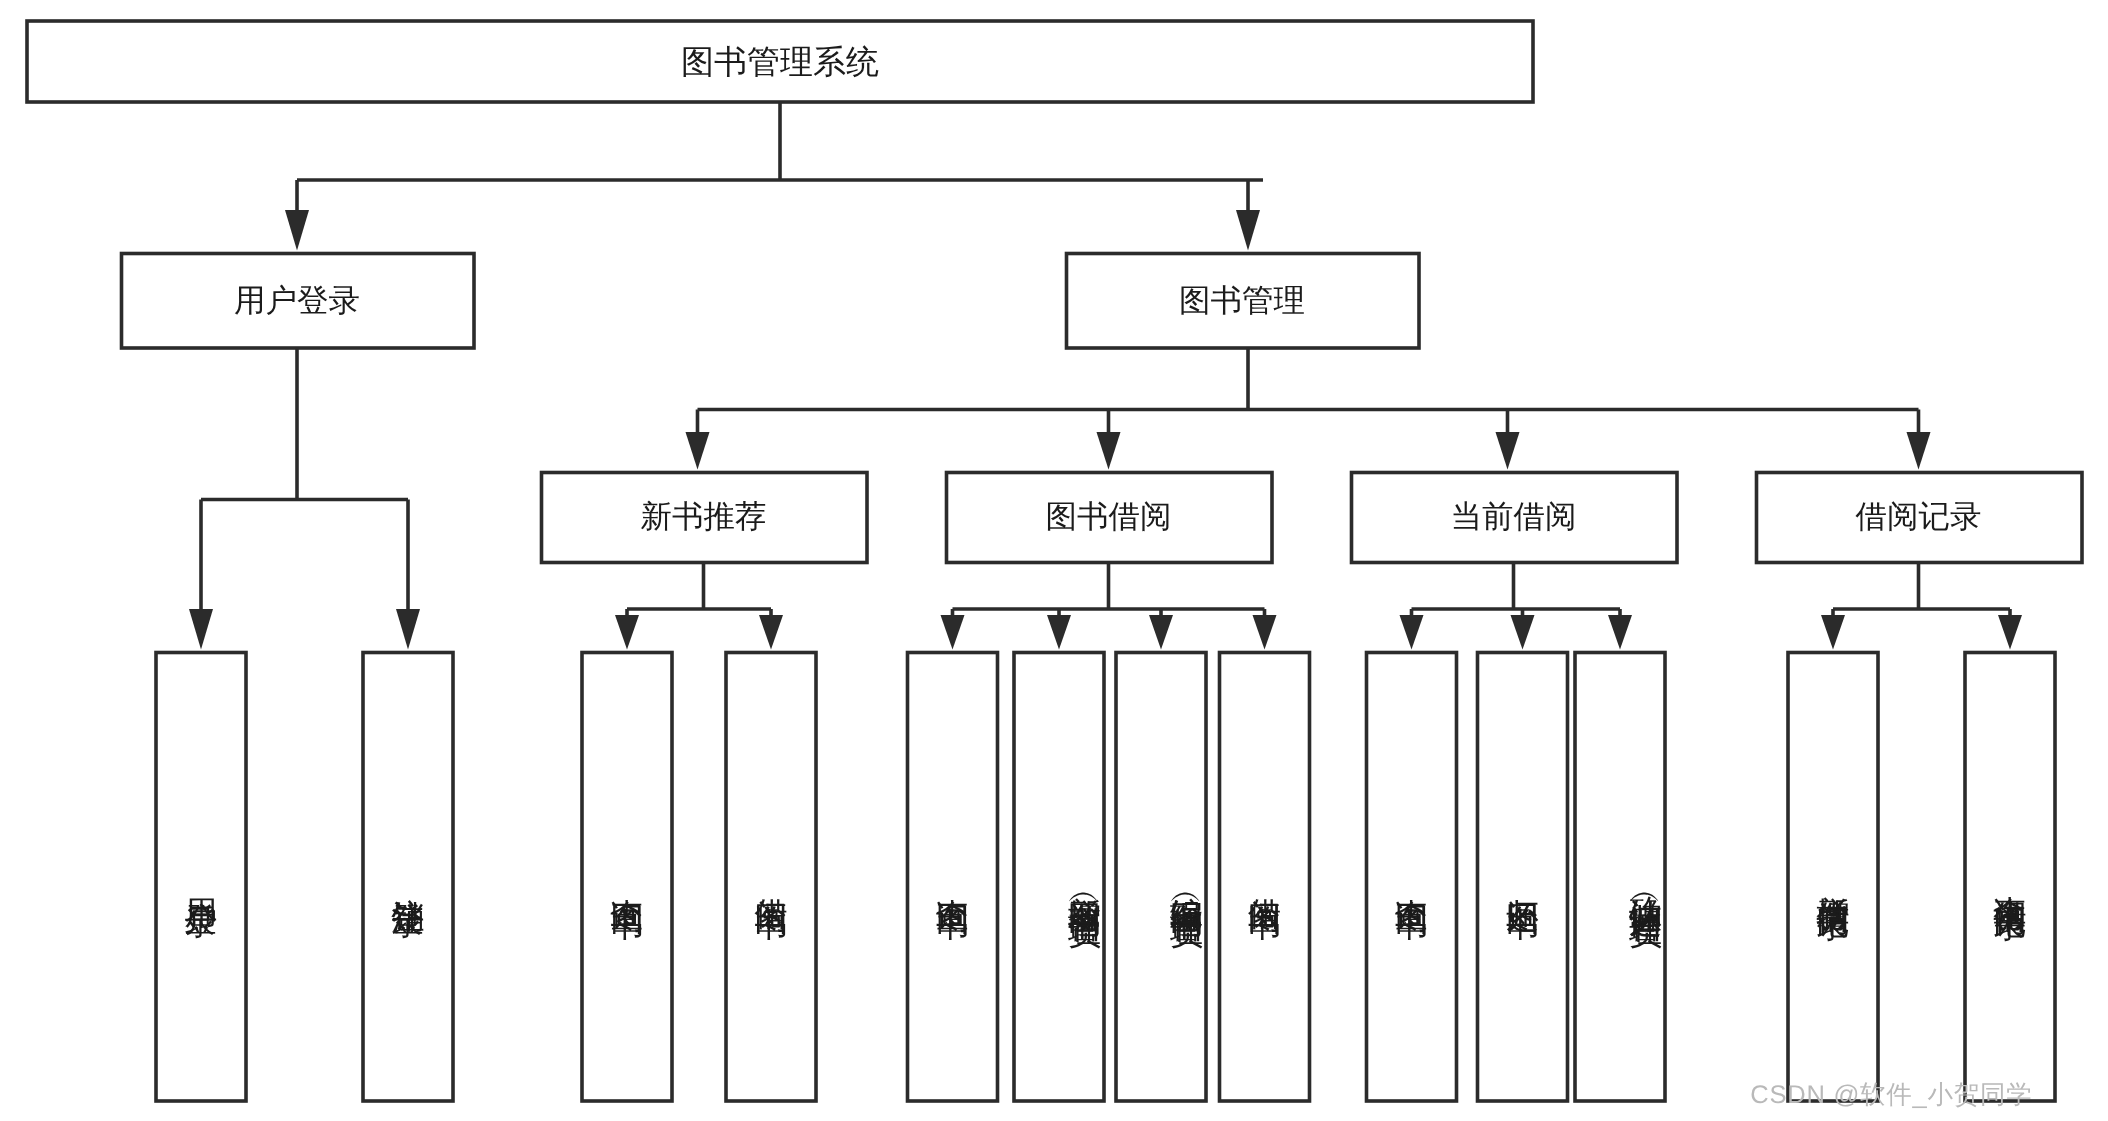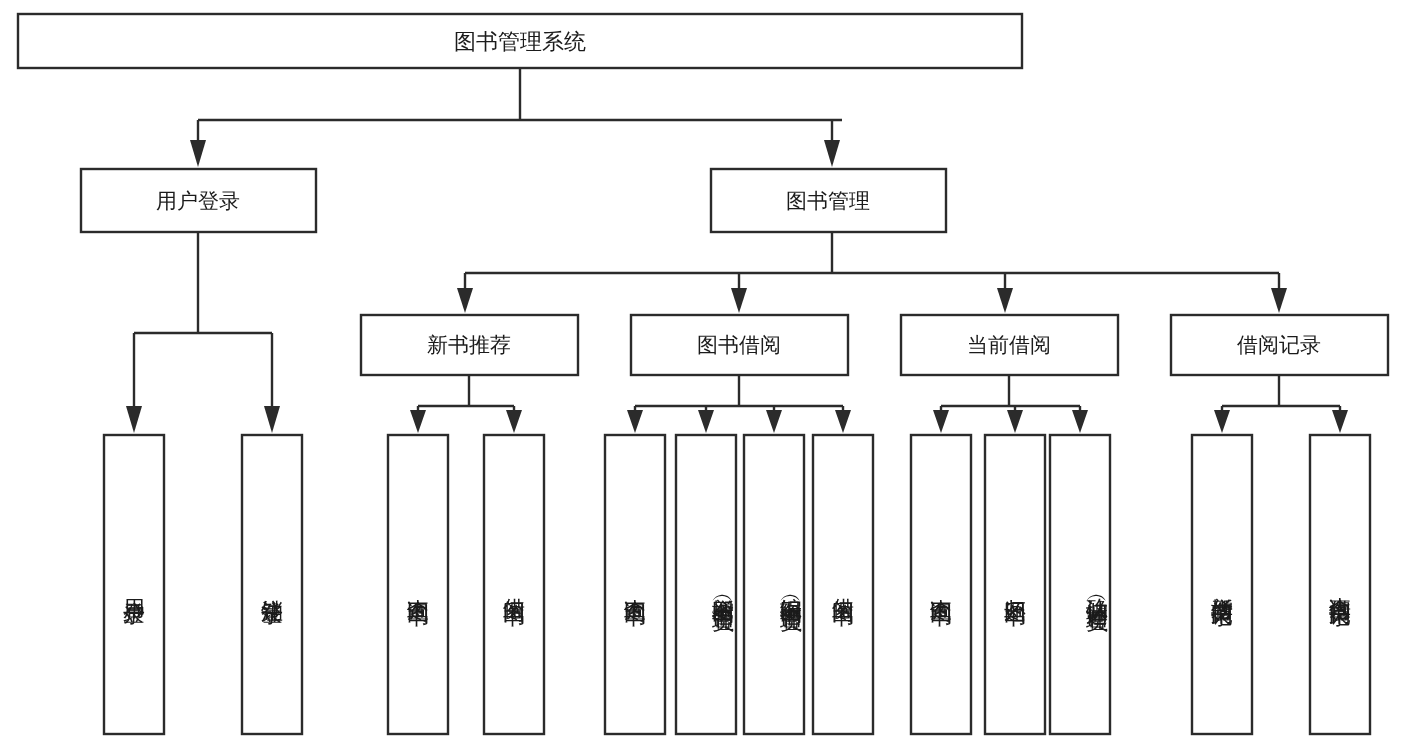--- a/index.html
+++ b/index.html
@@ -206,13 +206,14 @@
   <div class="vlabel" style="left:605px; top:435px; width:60px; height:299px;">查询图书</div>
   <div class="vlabel" style="left:676px; top:435px; width:60px; height:299px; align-items:flex-start; padding-top:8px; box-sizing:border-box;">新增图书（管理员）</div>
   <div class="vlabel" style="left:744px; top:435px; width:60px; height:299px; align-items:flex-start; padding-top:8px; box-sizing:border-box;">编辑图书（管理员）</div>
   <div class="vlabel" style="left:813px; top:435px; width:60px; height:299px;">借阅图书</div>
   <div class="vlabel" style="left:911px; top:435px; width:60px; height:299px;">查询图书</div>
   <div class="vlabel" style="left:985px; top:435px; width:60px; height:299px;">归还图书</div>
   <div class="vlabel" style="left:1050px; top:435px; width:60px; height:299px; align-items:flex-start; padding-top:8px; box-sizing:border-box;">确认归还（管理员）</div>
   <div class="vlabel" style="left:1192px; top:435px; width:60px; height:299px;">新增借阅记录</div>
   <div class="vlabel" style="left:1310px; top:435px; width:60px; height:299px;">查询借阅记录</div>
 
+  <div id="watermark">CSDN @软件_小贺同学</div>
 </div>
 
 </body></html>

